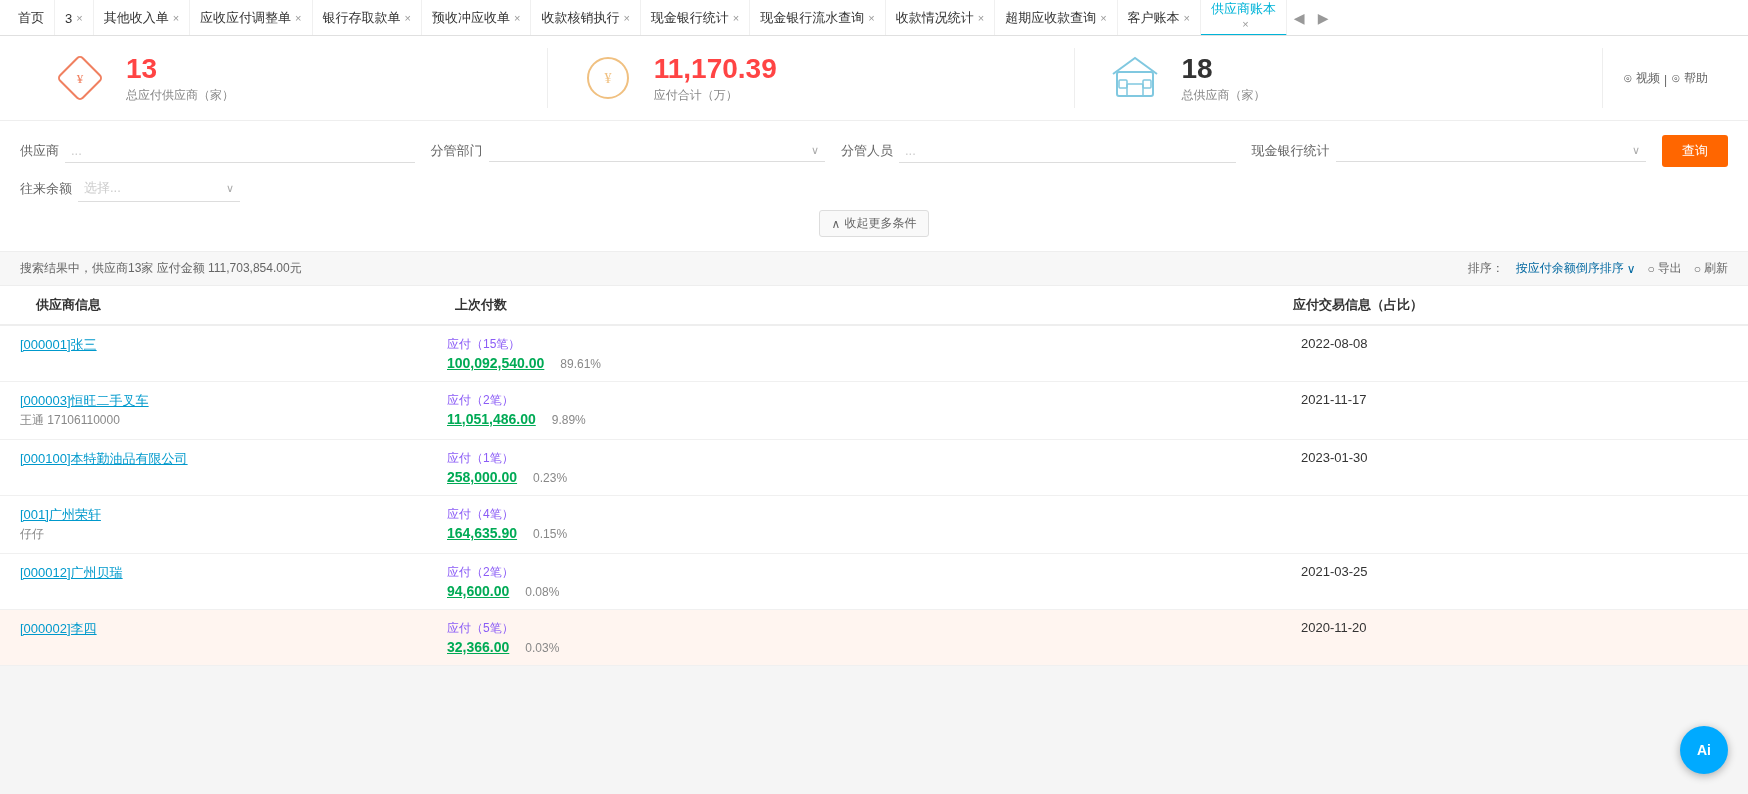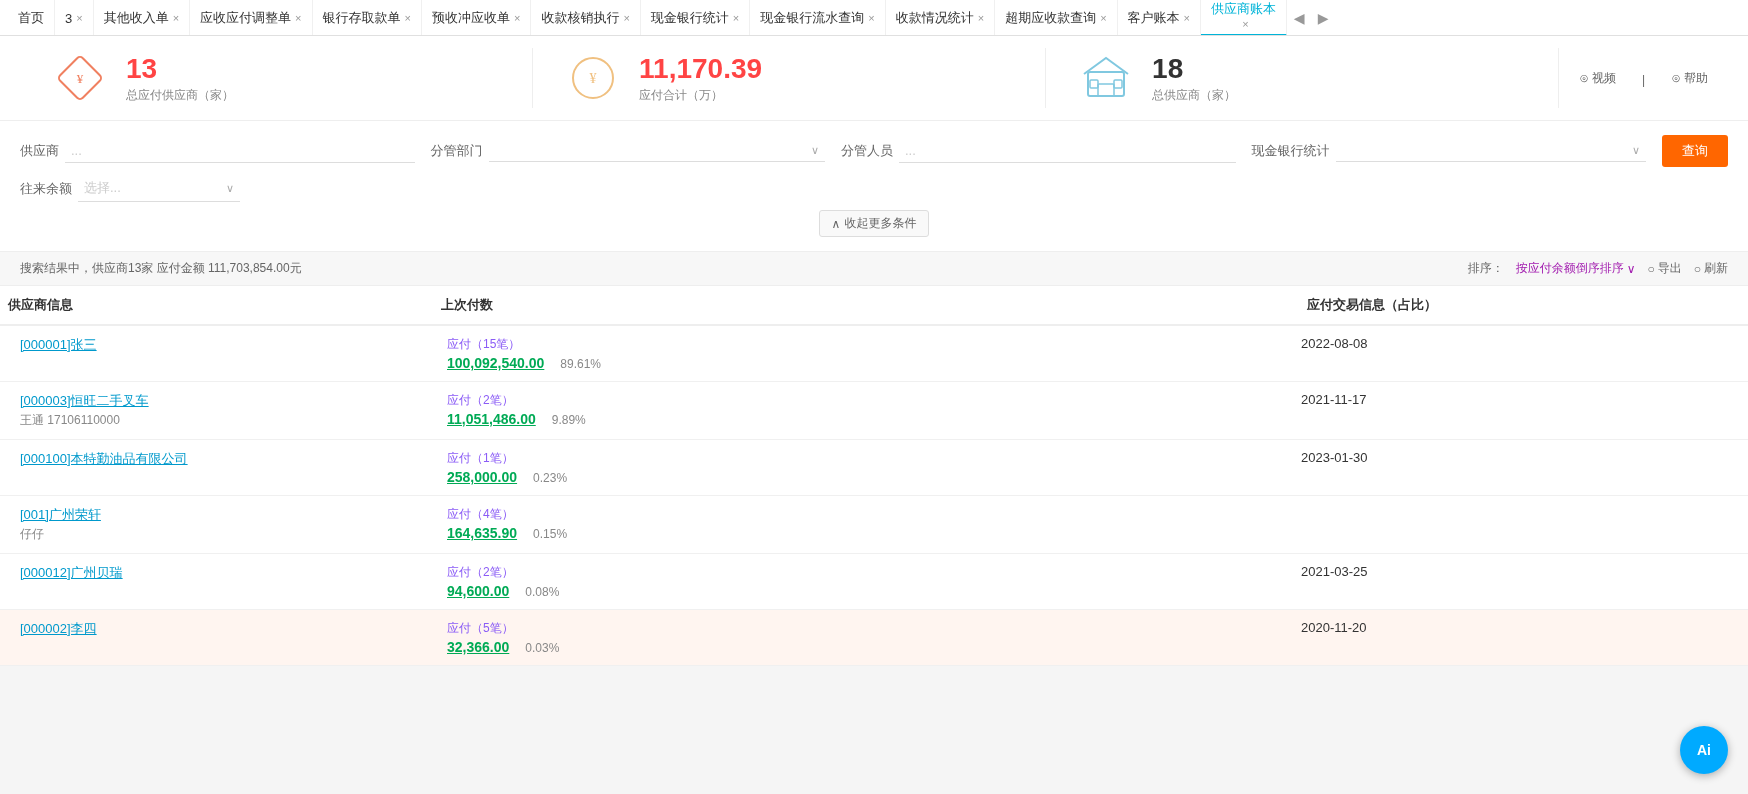--- a/index.html
+++ b/index.html
@@ -73,21 +73,21 @@
     .stat-number {
       font-size: 28px;
       font-weight: bold;
       color: #ff4444;
       line-height: 1.2;
     }
     .stat-label { font-size: 12px; color: #888; margin-top: 2px; }
     .top-right-links {
       display: flex;
       align-items: flex-end;
-      gap: 26px;
+      gap: 4px;
       font-size: 12px;
       color: #666;
       padding: 0 20px;
     }
     .top-right-links span { cursor: pointer; }
 
     
     .filter-area {
       background: #fff;
       padding: 14px 20px 10px;
@@ -164,21 +164,21 @@
       justify-content: space-between;
       padding: 8px 20px;
       background: #f7f7f7;
       border-bottom: 1px solid #eee;
       font-size: 12px;
       color: #666;
     }
     .result-info { display: flex; gap: 16px; }
     .result-actions { display: flex; align-items: center; gap: 12px; }
     .sort-select {
-      color: #a21caf;
+      color: #0369a1;
       font-size: 12px;
       cursor: pointer;
       display: flex;
       align-items: center;
       gap: 3px;
     }
     .action-btn {
       display: flex;
       align-items: center;
       gap: 3px;
@@ -188,21 +188,21 @@
     }
 
     
     .main-content {
       background: #fff;
       margin: 0;
     }
     .table-header {
       display: grid;
       grid-template-columns: 1fr 2fr 1fr;
-      padding: 10px 8px;
+      padding: 10px 36px;
       border-bottom: 2px solid #eee;
       font-weight: bold;
       font-size: 13px;
       color: #333;
       background: #fff;
     }
     .table-row {
       display: grid;
       grid-template-columns: 1fr 2fr 1fr;
       padding: 10px 20px;

